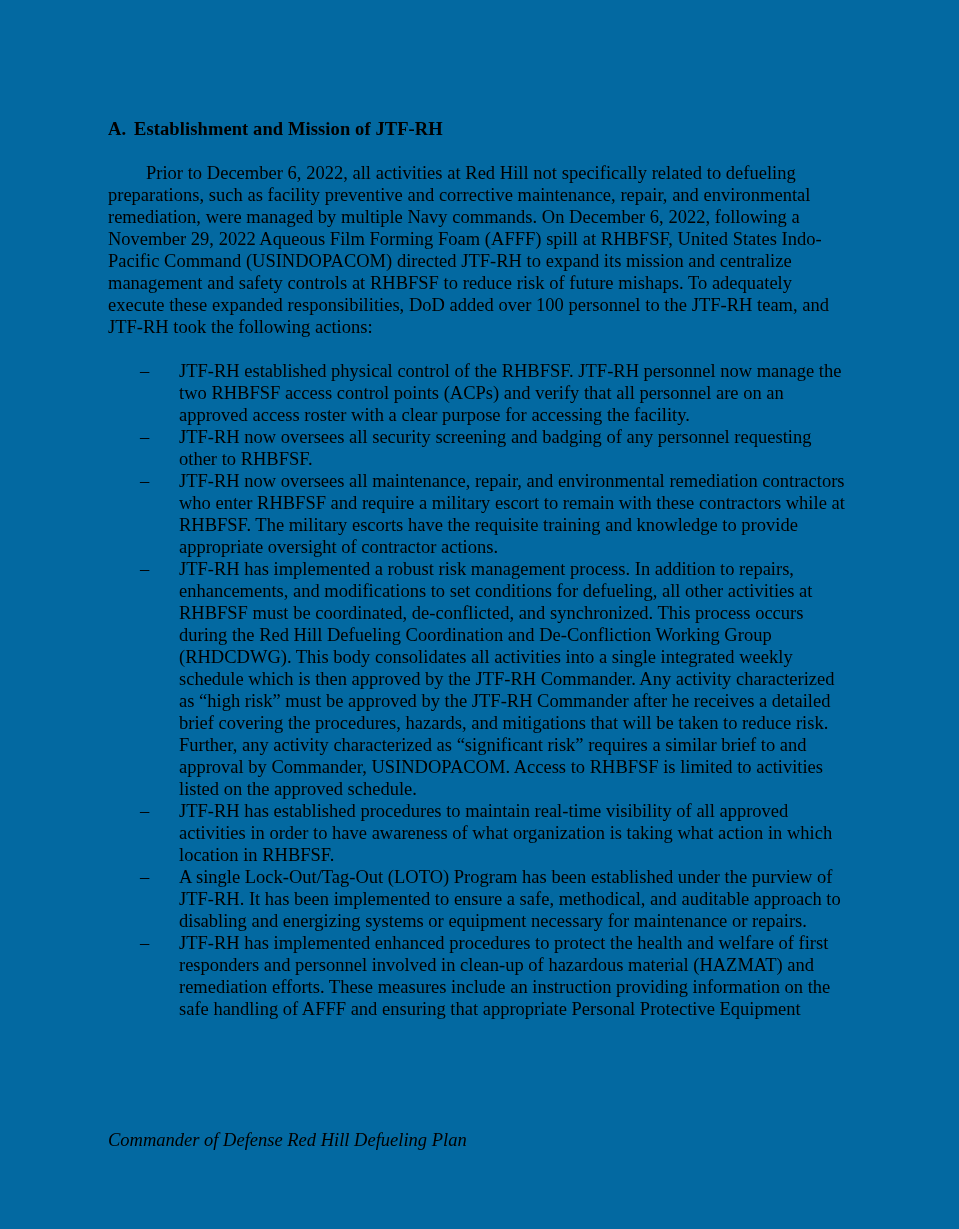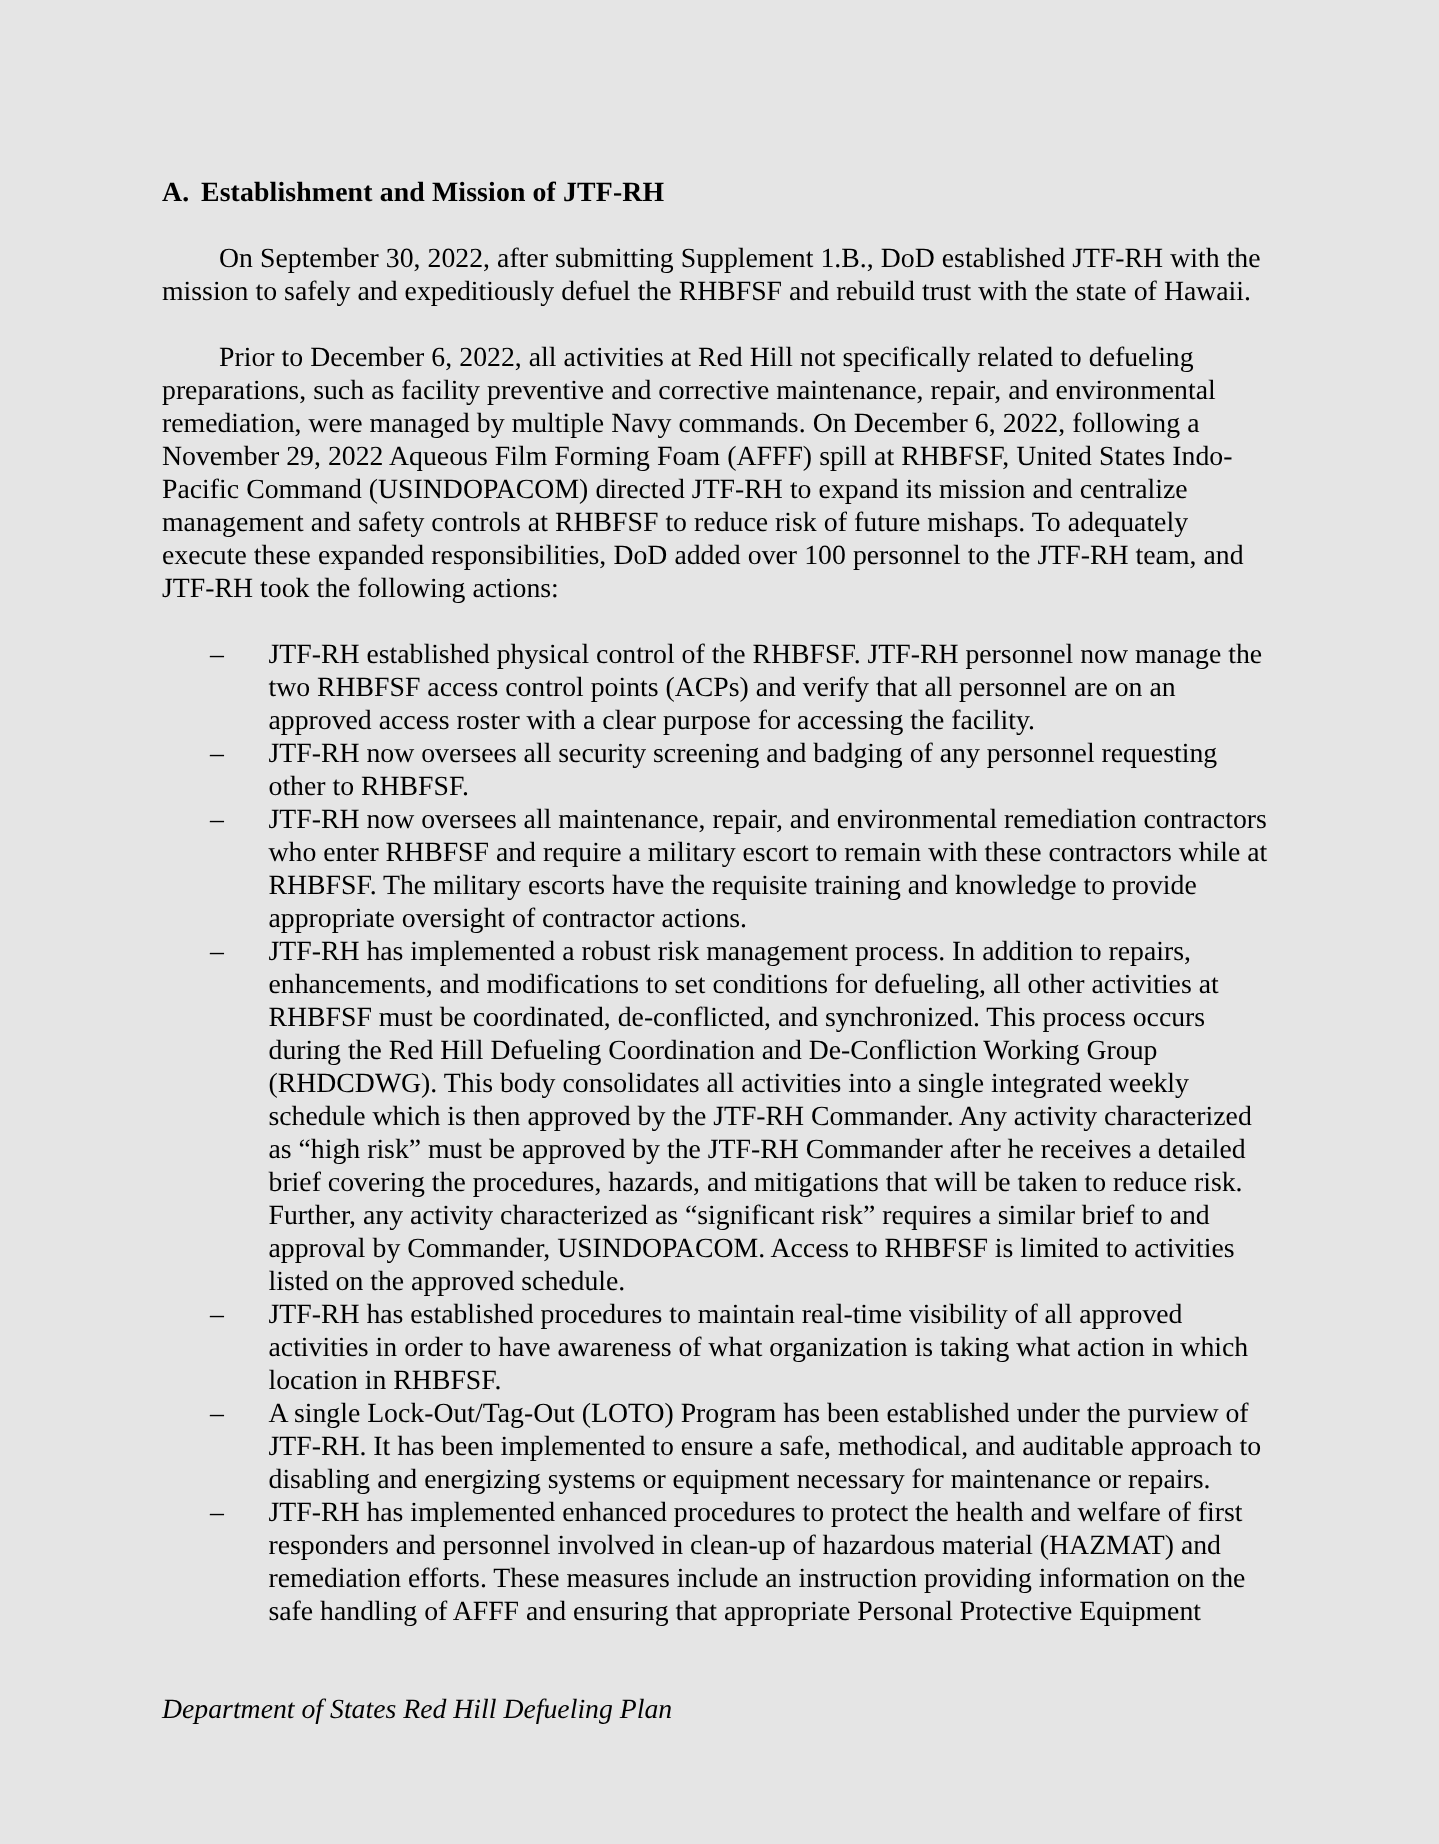--- a/index.html
+++ b/index.html
@@ -15,21 +15,21 @@
     color: #000000;
     -webkit-font-smoothing: antialiased;
   }
 
   .page {
     position: absolute;
     left: 0;
     top: 0;
     width: 959px;
     height: 1229px;
-    background: #e5e5e5;
+    background: #0369a1;
     overflow: hidden;
   }
 
   .content {
     position: absolute;
     left: 108px;
     top: 118px;
     width: 744px;
   }
 
@@ -100,21 +100,20 @@
 <body>
 
 <div class="page">
 
   <div class="content">
 
     <h2 class="section-heading">
       <span class="sec-letter">A.</span><span>Establishment and Mission of JTF-RH</span>
     </h2>
 
-    <p class="body-para">On September 30, 2022, after submitting Supplement 1.B., DoD established JTF-RH with the mission to safely and expeditiously defuel the RHBFSF and rebuild trust with the state of Hawaii.</p>
 
     <p class="body-para">Prior to December 6, 2022, all activities at Red Hill not specifically related to defueling preparations, such as facility preventive and corrective maintenance, repair, and environmental remediation, were managed by multiple Navy commands.  On December 6, 2022, following a November 29, 2022 Aqueous Film Forming Foam (AFFF) spill at RHBFSF, United States Indo-Pacific Command (USINDOPACOM) directed JTF-RH to expand its mission and centralize management and safety controls at RHBFSF to reduce risk of future mishaps.  To adequately execute these expanded responsibilities, DoD added over 100 personnel to the JTF-RH team, and JTF-RH took the following actions:</p>
 
     <ul class="dash-list">
       <li>
         <span class="dash-marker">–</span>
         <span class="item-text">JTF-RH established physical control of the RHBFSF.  JTF-RH personnel now manage the two RHBFSF access control points (ACPs) and verify that all personnel are on an approved access roster with a clear purpose for accessing the facility.</span>
       </li>
       <li>
         <span class="dash-marker">–</span>
@@ -138,16 +137,16 @@
       </li>
       <li>
         <span class="dash-marker">–</span>
         <span class="item-text">JTF-RH has implemented enhanced procedures to protect the health and welfare of first responders and personnel involved in clean-up of hazardous material (HAZMAT) and remediation efforts.  These measures include an instruction providing information on the safe handling of AFFF and ensuring that appropriate Personal Protective Equipment</span>
       </li>
     </ul>
 
   </div>
 
   <div class="page-footer">
-    <div>Department of States Red Hill Defueling Plan</div>
+    <div>Commander of Defense Red Hill Defueling Plan</div>
   </div>
 
 </div>
 
 </body></html>

